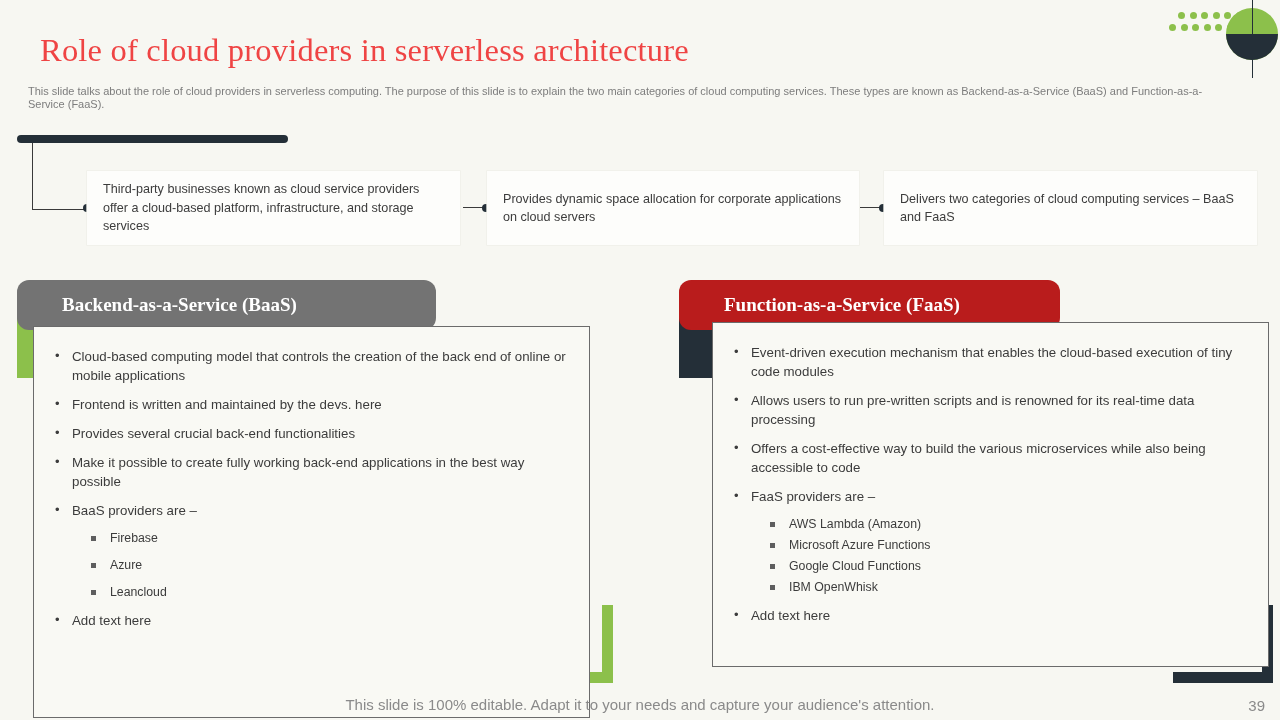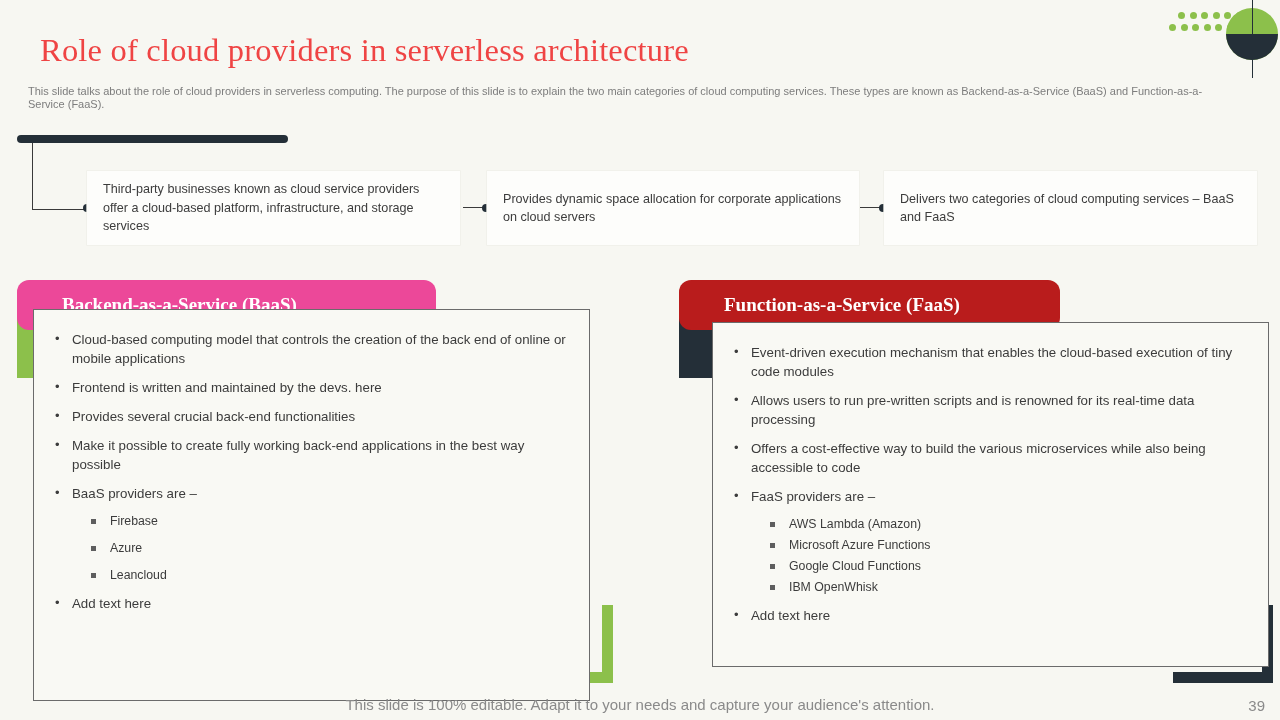--- a/index.html
+++ b/index.html
@@ -113,32 +113,32 @@
   .panel-tab {
     position: absolute; top: 0; left: 0;
     height: 50px; border-radius: 12px;
     display: flex; align-items: center;
     padding-left: 45px;
     font-family: "Liberation Serif", serif;
     font-size: 19px; font-weight: 700;
     color: #ffffff;
     white-space: nowrap;
   }
-  #tab-left  { width: 419px; background: #ec4899; }
+  #tab-left  { width: 419px; background: #737373; }
   #tab-right { width: 381px; background: #b91c1c; }
 
   .panel-extend {
     position: absolute; top: 28px; left: 0;
     width: 34px; height: 70px;
   }
   #ext-left  { background: #8cc04b; }
   #ext-right { background: #242f38; }
 
   .panel-body {
-    position: absolute; top: 29px; left: 16px;
+    position: absolute; top: 46px; left: 16px;
     width: 557px; height: 392px;
     background: #f9f9f4;
     border: 1.1px solid #6b6b6b;
     padding: 20px 18px 0 18px;
   }
   #panel-right .panel-body { top: 42px; height: 345px; margin-left: 17px; }
 
   .accent-l {
     position: absolute;
     width: 100px; height: 78px;

